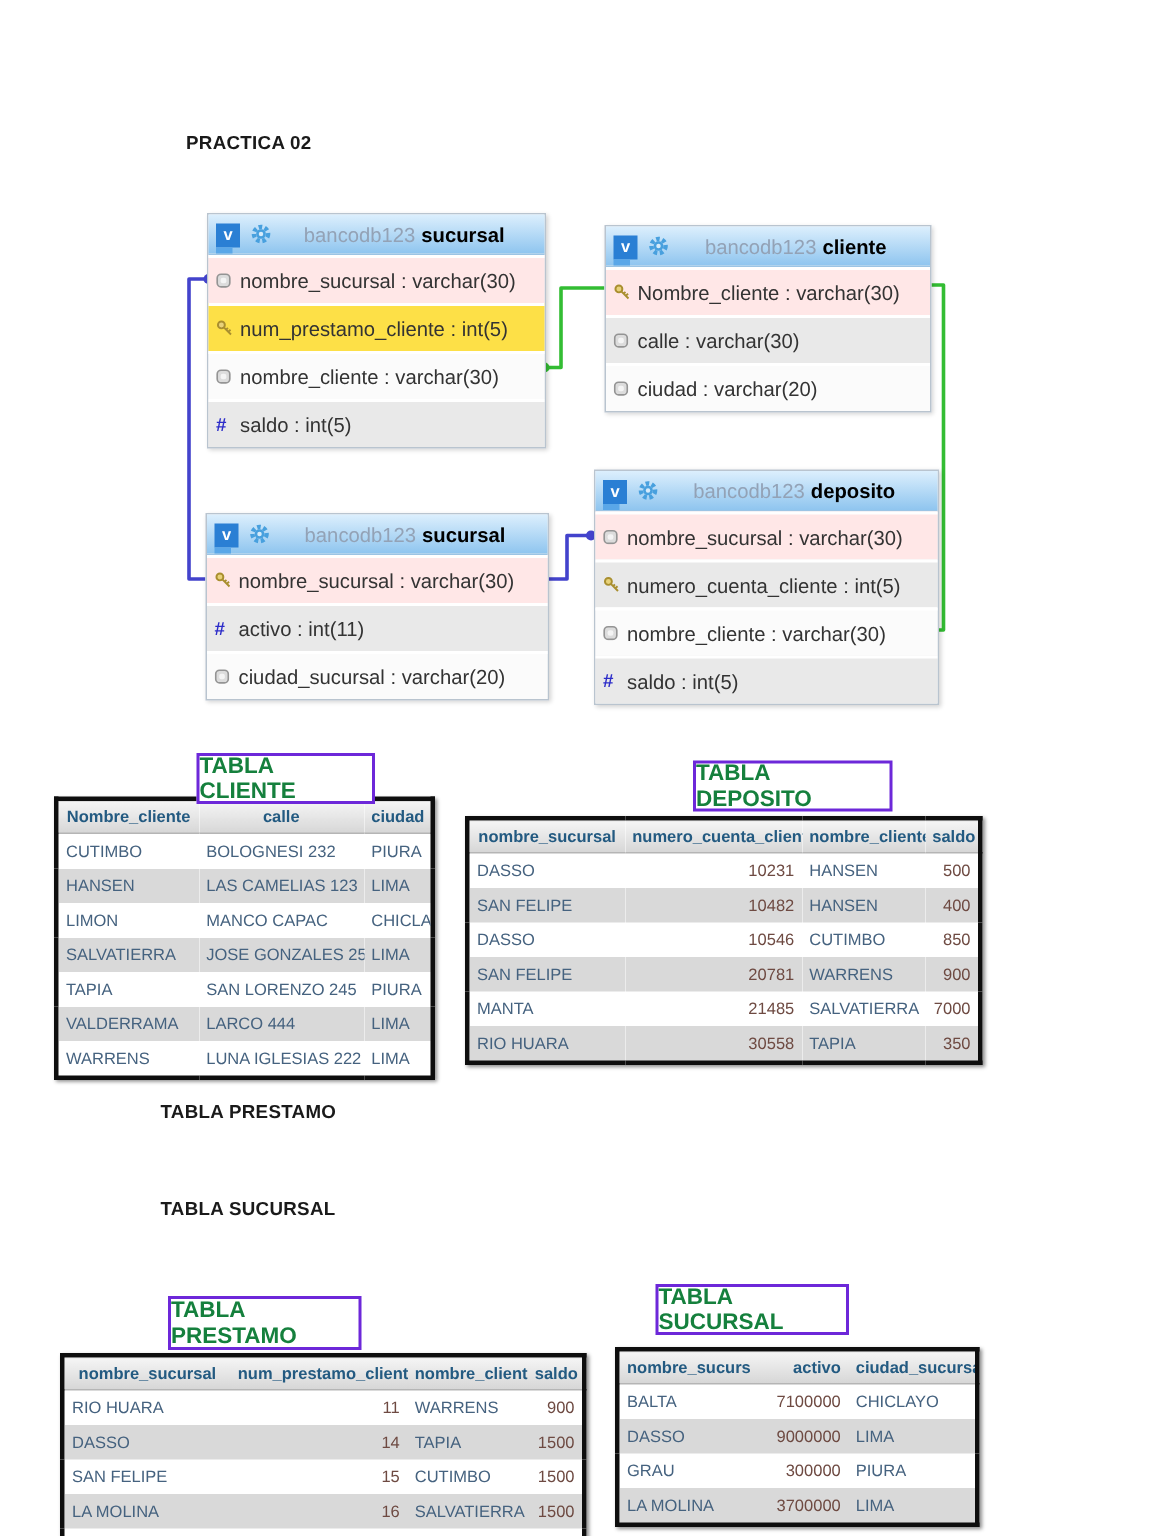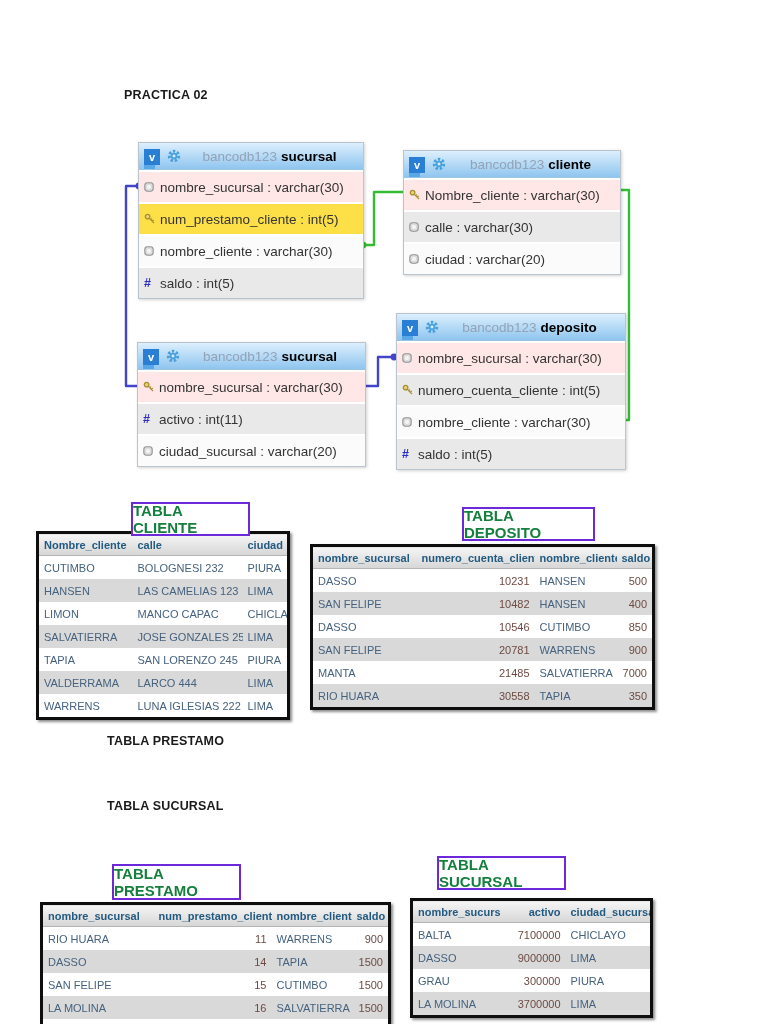--- a/index.html
+++ b/index.html
@@ -33,21 +33,21 @@
   #connector-svg{position:absolute;left:0;top:0;pointer-events:none;}
 
   
   .label-box{position:absolute;background:#fff;border:2px solid #6d28d9;display:flex;
              align-items:center;justify-content:center;font-weight:bold;font-size:15px;color:#15803d;z-index:3;}
 
   
   .data-table{position:absolute;border-collapse:collapse;table-layout:fixed;background:#fff;
               border:3px solid #0e0e0e;box-shadow:1.5px 1.5px 2.5px rgba(0,0,0,.45);font-size:11px;}
   .data-table th{background:linear-gradient(#f5f5f5,#d6d6d6);color:#235a81;font-weight:bold;
-                 text-align:left;padding:5px 5px 4px 5px;border-bottom:1px solid #b5b5b5;
+                 text-align:center;padding:5px 5px 4px 5px;border-bottom:1px solid #b5b5b5;
                  white-space:nowrap;overflow:hidden;}
   .data-table td{padding:5.5px 5px;color:#45627f;white-space:nowrap;overflow:hidden;}
   .data-table tr:nth-child(even) td{background:#d9d9d9;}
   .data-table th.num,.data-table td.num{text-align:right;}
   .data-table td.num{color:#6e4a42;}
 </style>
 </head>
 <body>
 
 <div class="doc-label" style="left:124px;top:88px;">PRACTICA 02</div>

